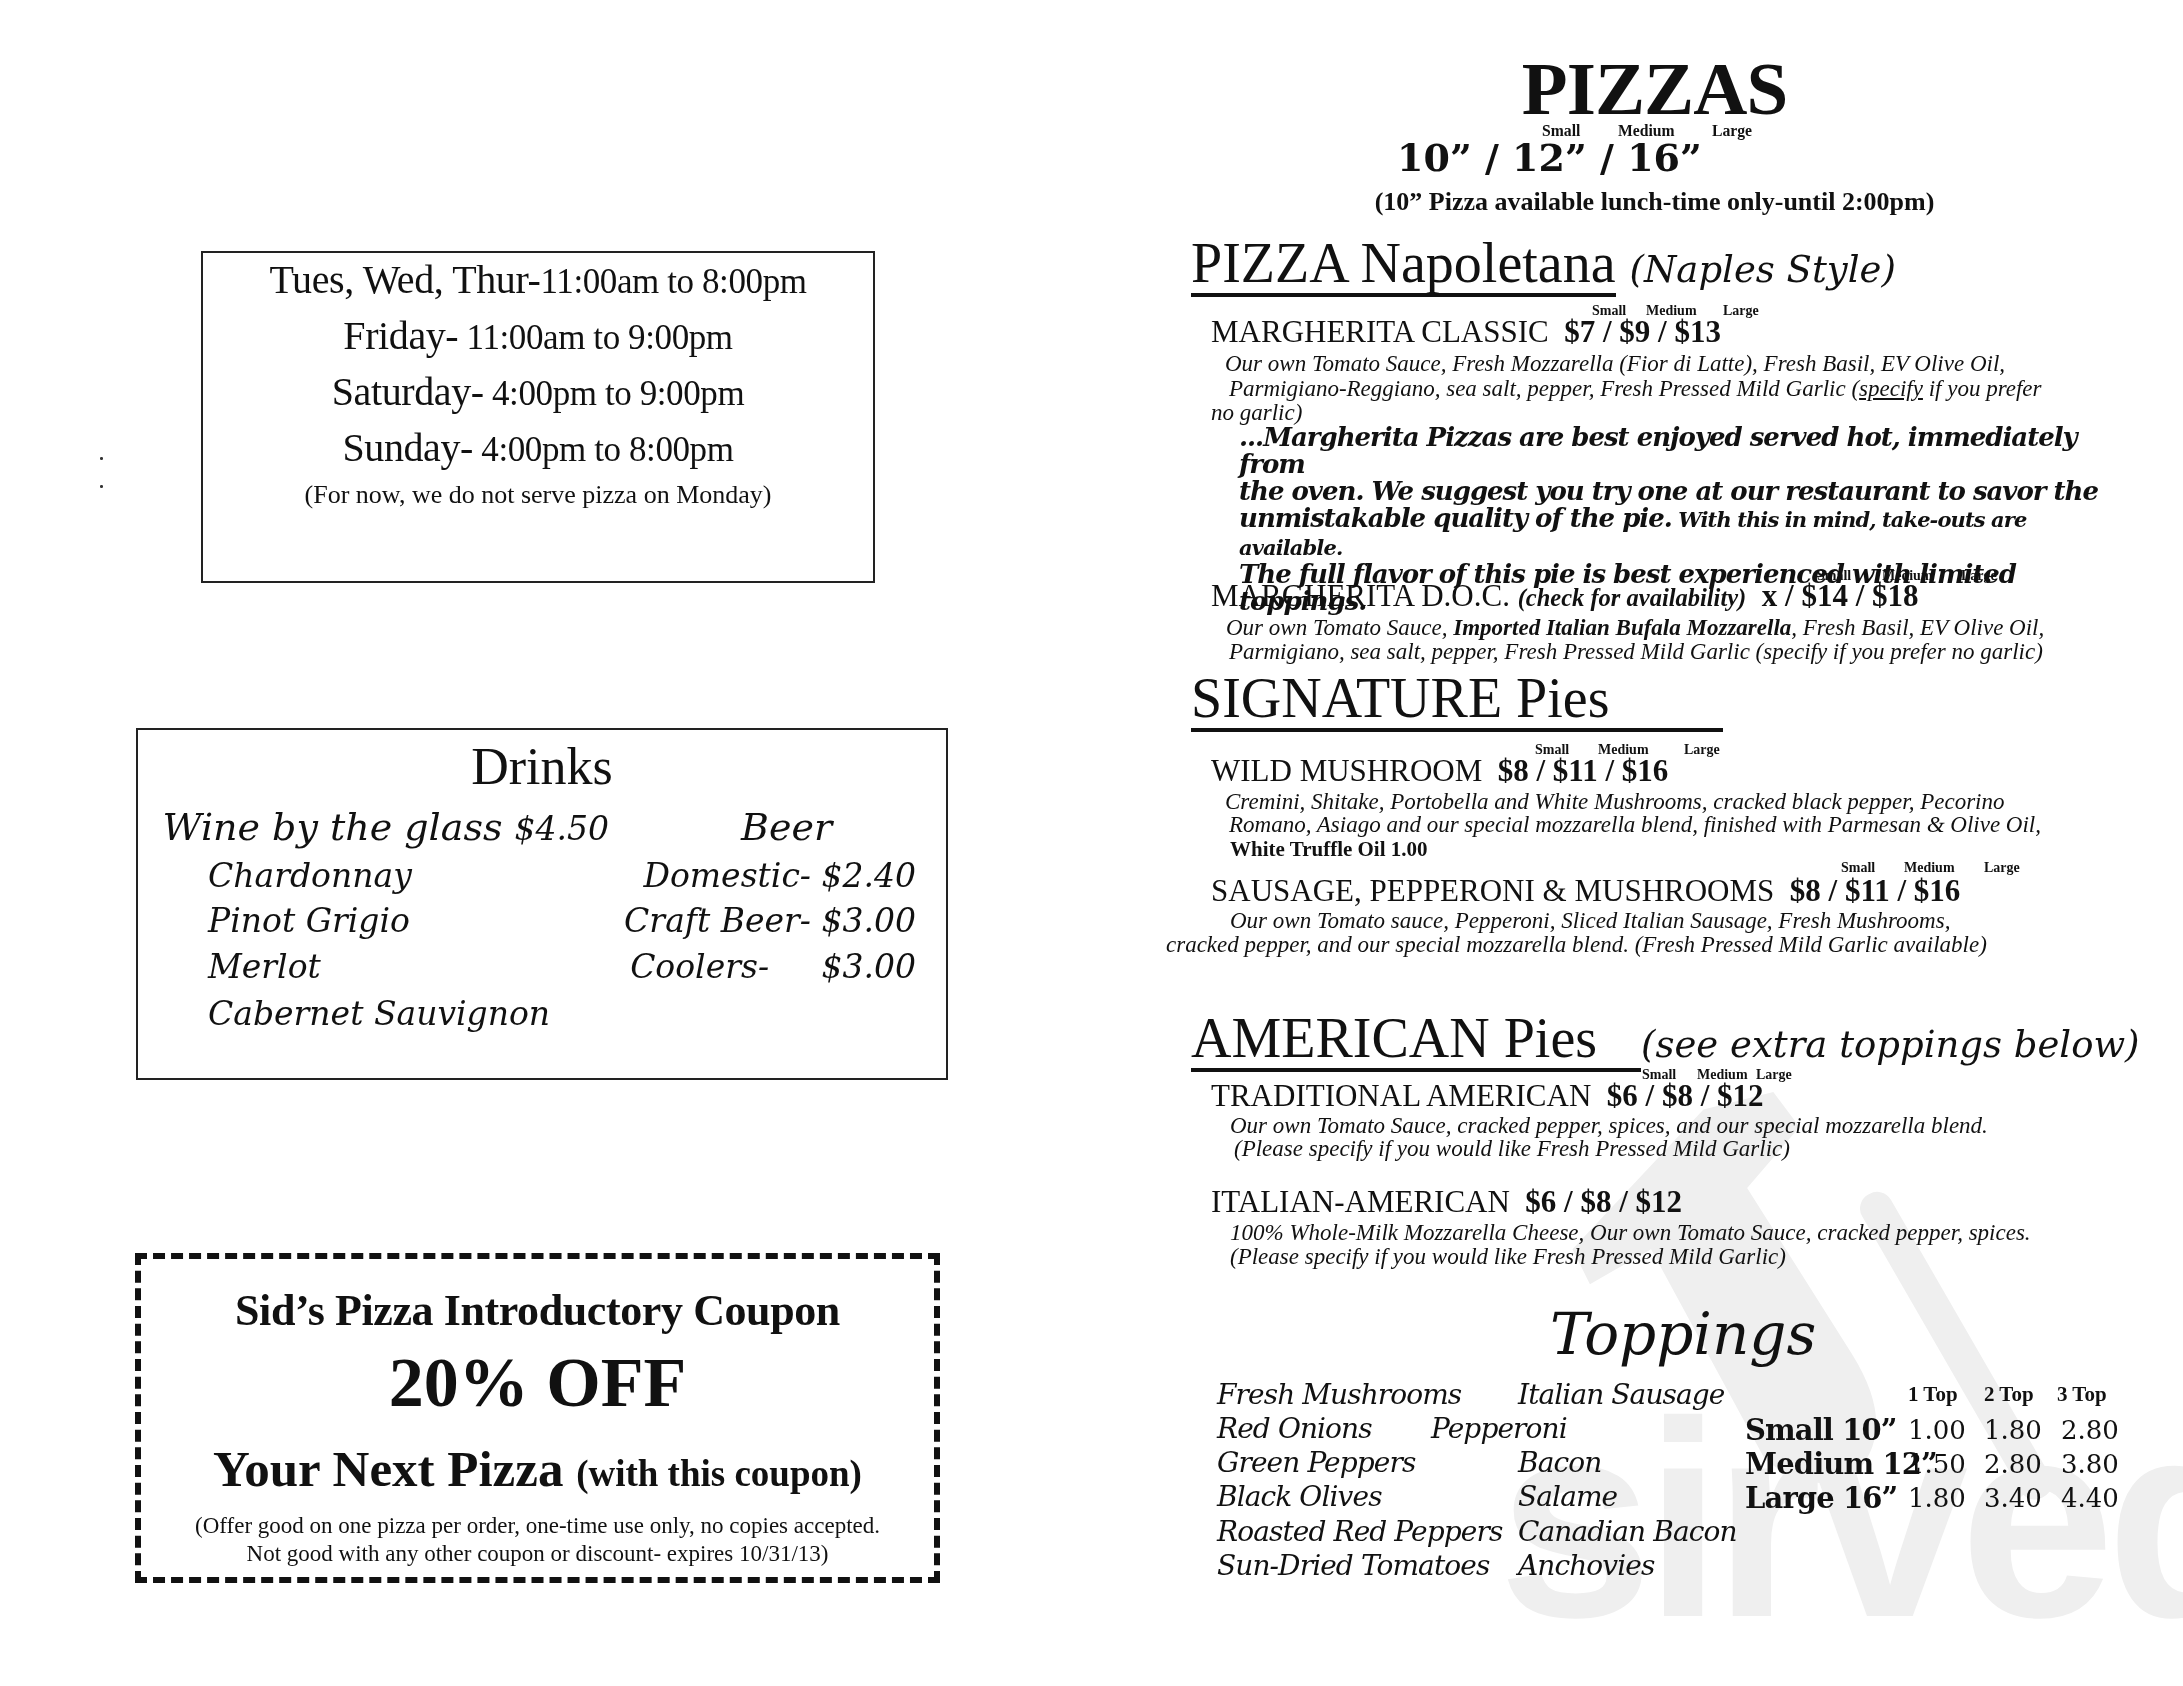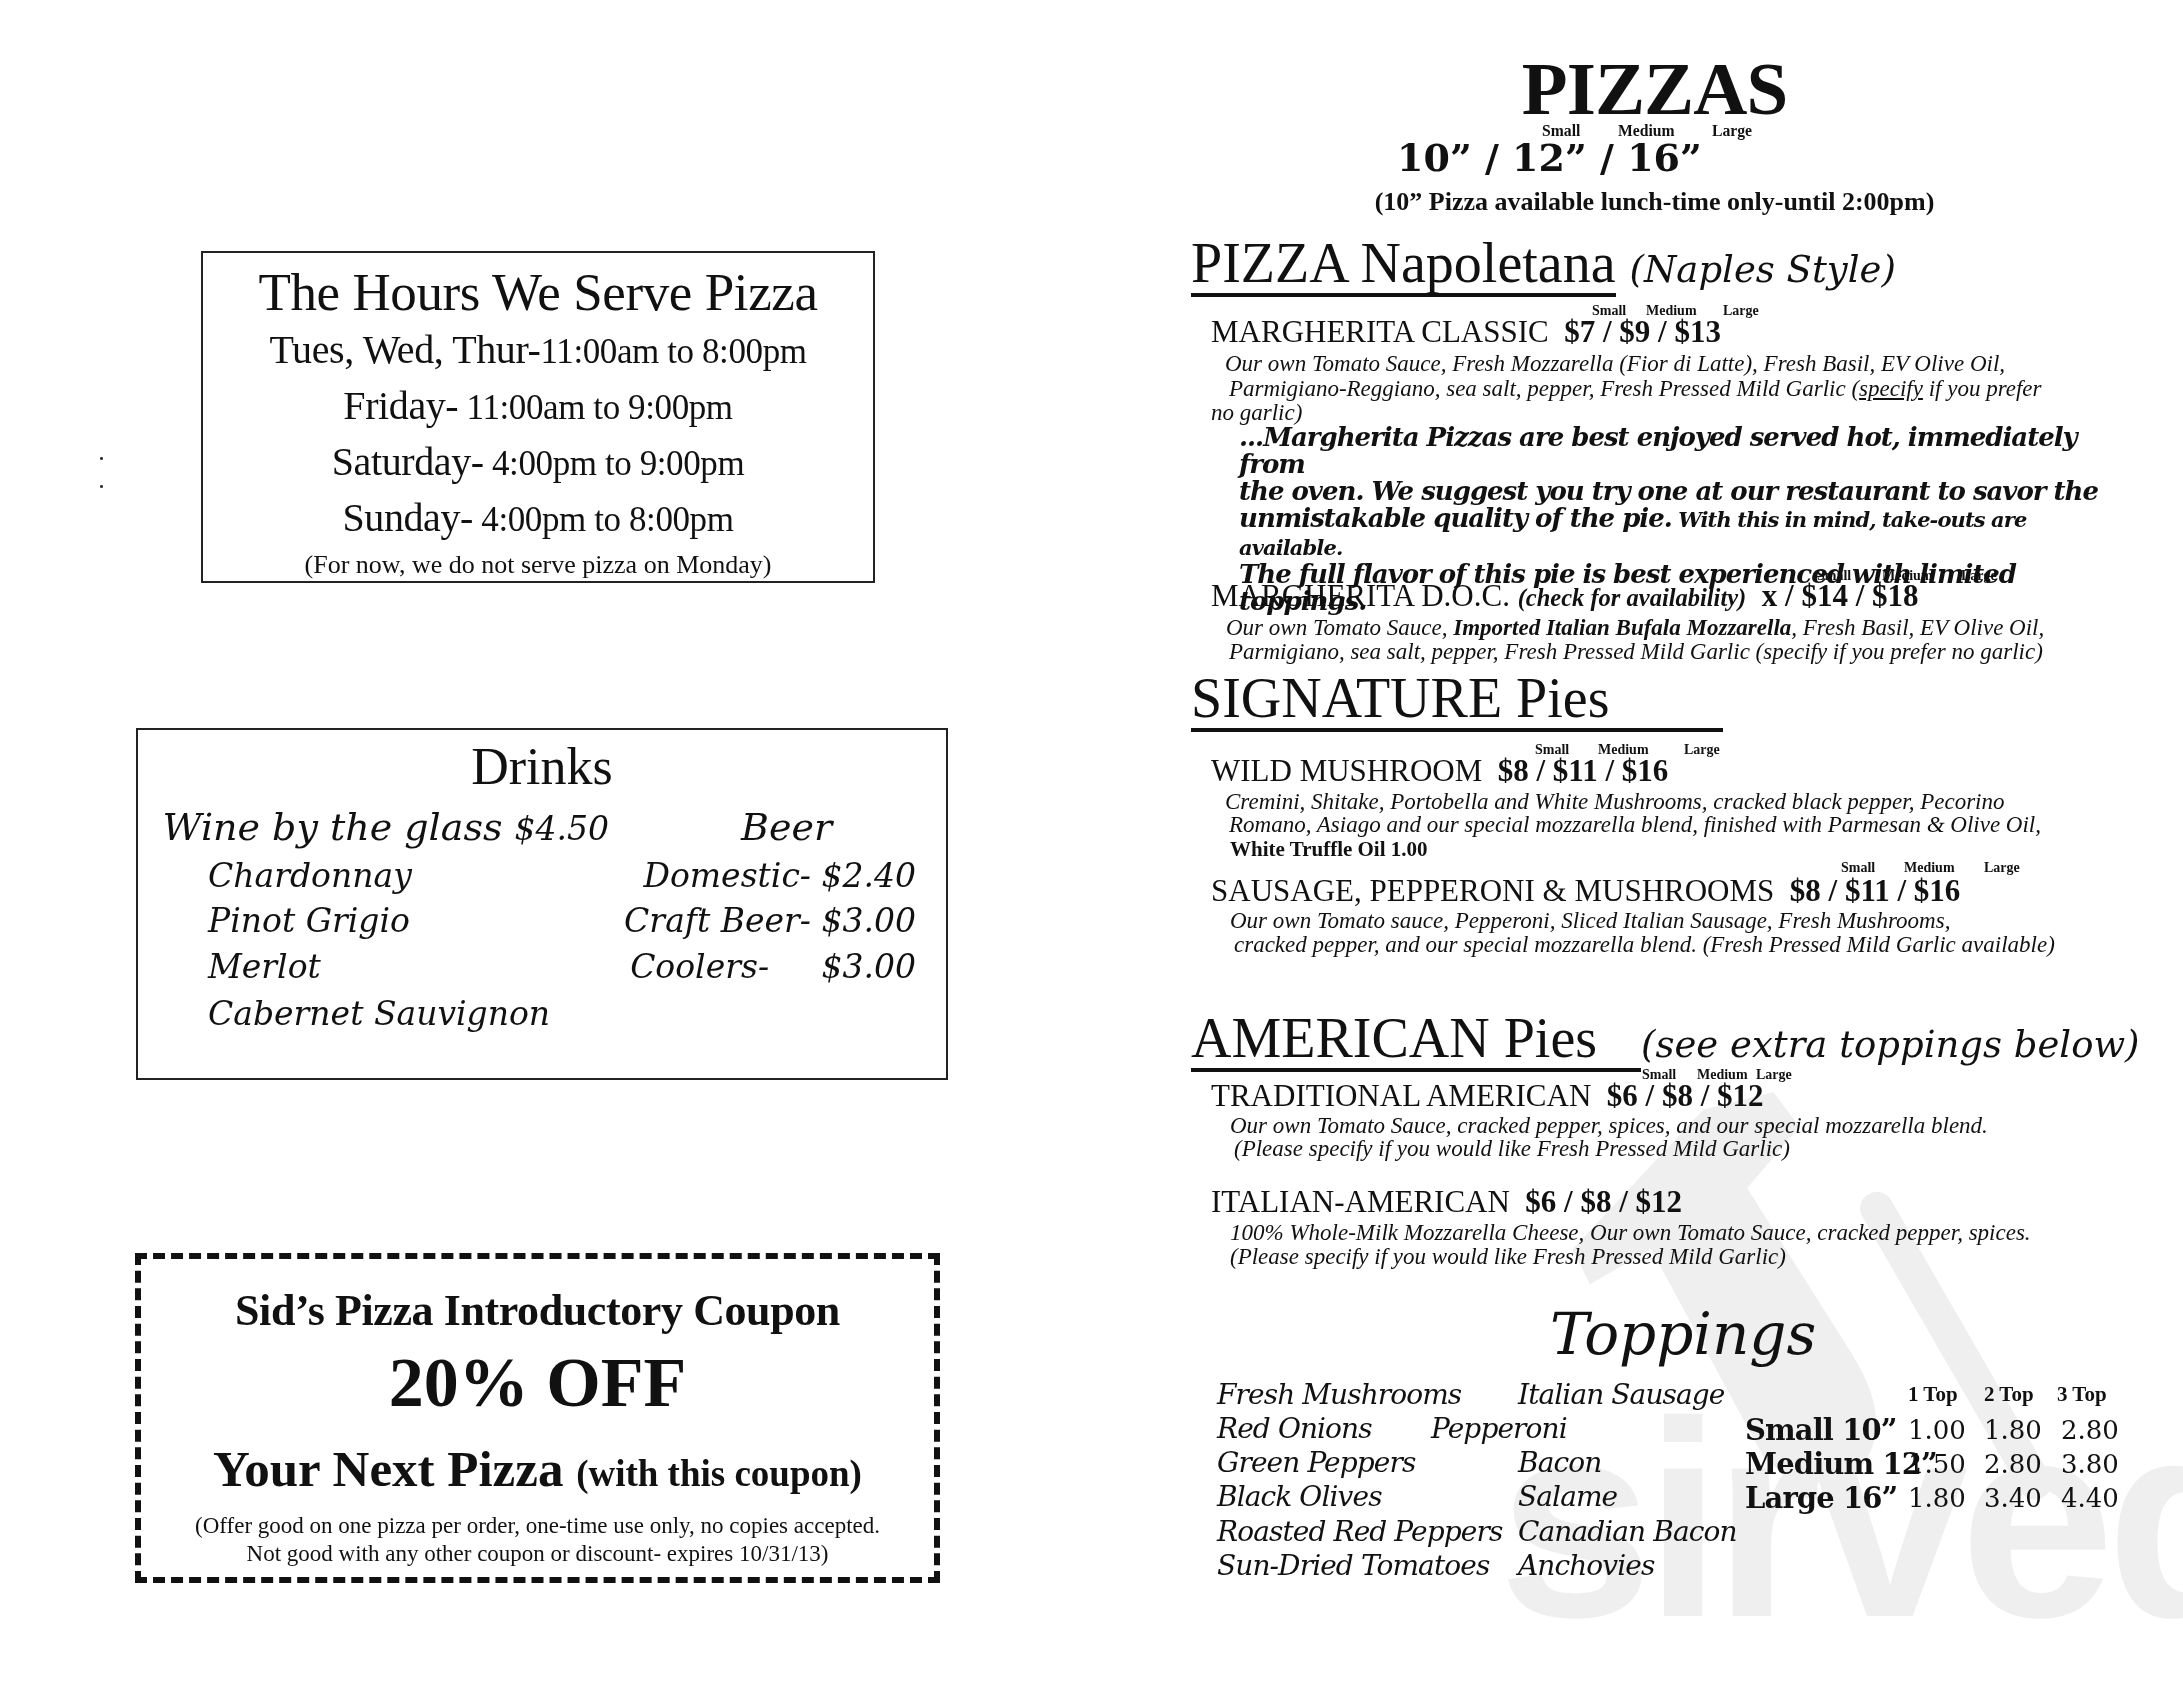--- a/index.html
+++ b/index.html
@@ -66,21 +66,20 @@
     <path d="M250 20 L330 0 L360 40 L300 110 L420 300 Q470 380 430 430 Q380 470 320 420 L190 180 L120 220 L100 180 Z"></path>
     <rect x="520" y="90" width="38" height="400" rx="18" transform="rotate(-30 540 290)"></rect>
   </g>
 </svg>
 <div class="wm-text">sirved</div>
 
 <div class="dot" style="left:100px;top:457px;"></div>
 <div class="dot" style="left:100px;top:485px;"></div>
 
 <div class="abs hours-box">
-  <div class="hours-title">The Hours We Serve Pizza</div>
   <div class="hours-line"><span>Tues, Wed, Thur-</span><span class="time">11:00am to 8:00pm</span></div>
   <div class="hours-line"><span>Friday-</span><span class="time"> 11:00am to 9:00pm</span></div>
   <div class="hours-line"><span>Saturday-</span><span class="time"> 4:00pm to 9:00pm</span></div>
   <div class="hours-line"><span>Sunday-</span><span class="time"> 4:00pm to 8:00pm</span></div>
   <div class="hours-note">(For now, we do not serve pizza on Monday)</div>
 </div>
 
 <div class="abs drinks-box">
   <div class="drinks-title">Drinks</div>
   <div class="drinks-it wine-head"><span>Wine by the glass</span> <span class="p">$4.50</span></div>
@@ -143,21 +142,21 @@
 <div class="item-name" style="left:1211px;top:753px;"><span>WILD MUSHROOM</span>&nbsp;&nbsp;<span class="price">$8 / $11 / $16</span></div>
 <div class="desc" style="left:1225px;top:789px;">Cremini, Shitake, Portobella and White Mushrooms, cracked black pepper, Pecorino</div>
 <div class="desc" style="left:1229px;top:812px;">Romano, Asiago and our special mozzarella blend, finished with Parmesan &amp; Olive Oil,</div>
 <div class="desc" style="left:1230px;top:836px;font-style:normal;font-weight:bold;font-size:21px;">White Truffle Oil 1.00</div>
 
 <div class="abs size-labels" style="left:1841px;top:860px;font-size:14px;">Small</div>
 <div class="abs size-labels" style="left:1904px;top:860px;font-size:14px;">Medium</div>
 <div class="abs size-labels" style="left:1984px;top:860px;font-size:14px;">Large</div>
 <div class="item-name" style="left:1211px;top:873px;"><span>SAUSAGE, PEPPERONI &amp; MUSHROOMS</span>&nbsp;&nbsp;<span class="price">$8 / $11 / $16</span></div>
 <div class="desc" style="left:1230px;top:908px;">Our own Tomato sauce, Pepperoni, Sliced Italian Sausage, Fresh Mushrooms,</div>
-<div class="desc" style="left:1234px;top:932px;text-align:center;">cracked pepper, and our special mozzarella blend. (Fresh Pressed Mild Garlic available)</div>
+<div class="desc" style="left:1166px;top:932px;text-align:center;">cracked pepper, and our special mozzarella blend. (Fresh Pressed Mild Garlic available)</div>
 
 <div class="sec-head" style="top:1006px;"><span class="ul" style="padding-right:44px;">AMERICAN Pies</span><span class="sub">(see extra toppings below)</span></div>
 
 <div class="abs size-labels" style="left:1642px;top:1067px;font-size:14px;">Small</div>
 <div class="abs size-labels" style="left:1697px;top:1067px;font-size:14px;">Medium</div>
 <div class="abs size-labels" style="left:1756px;top:1067px;font-size:14px;">Large</div>
 <div class="item-name" style="left:1211px;top:1078px;"><span>TRADITIONAL AMERICAN</span>&nbsp;&nbsp;<span class="price">$6 / $8 / $12</span></div>
 <div class="desc" style="left:1230px;top:1113px;">Our own Tomato Sauce, cracked pepper, spices, and our special mozzarella blend.</div>
 <div class="desc" style="left:1234px;top:1136px;">(Please specify if you would like Fresh Pressed Mild Garlic)</div>
 

